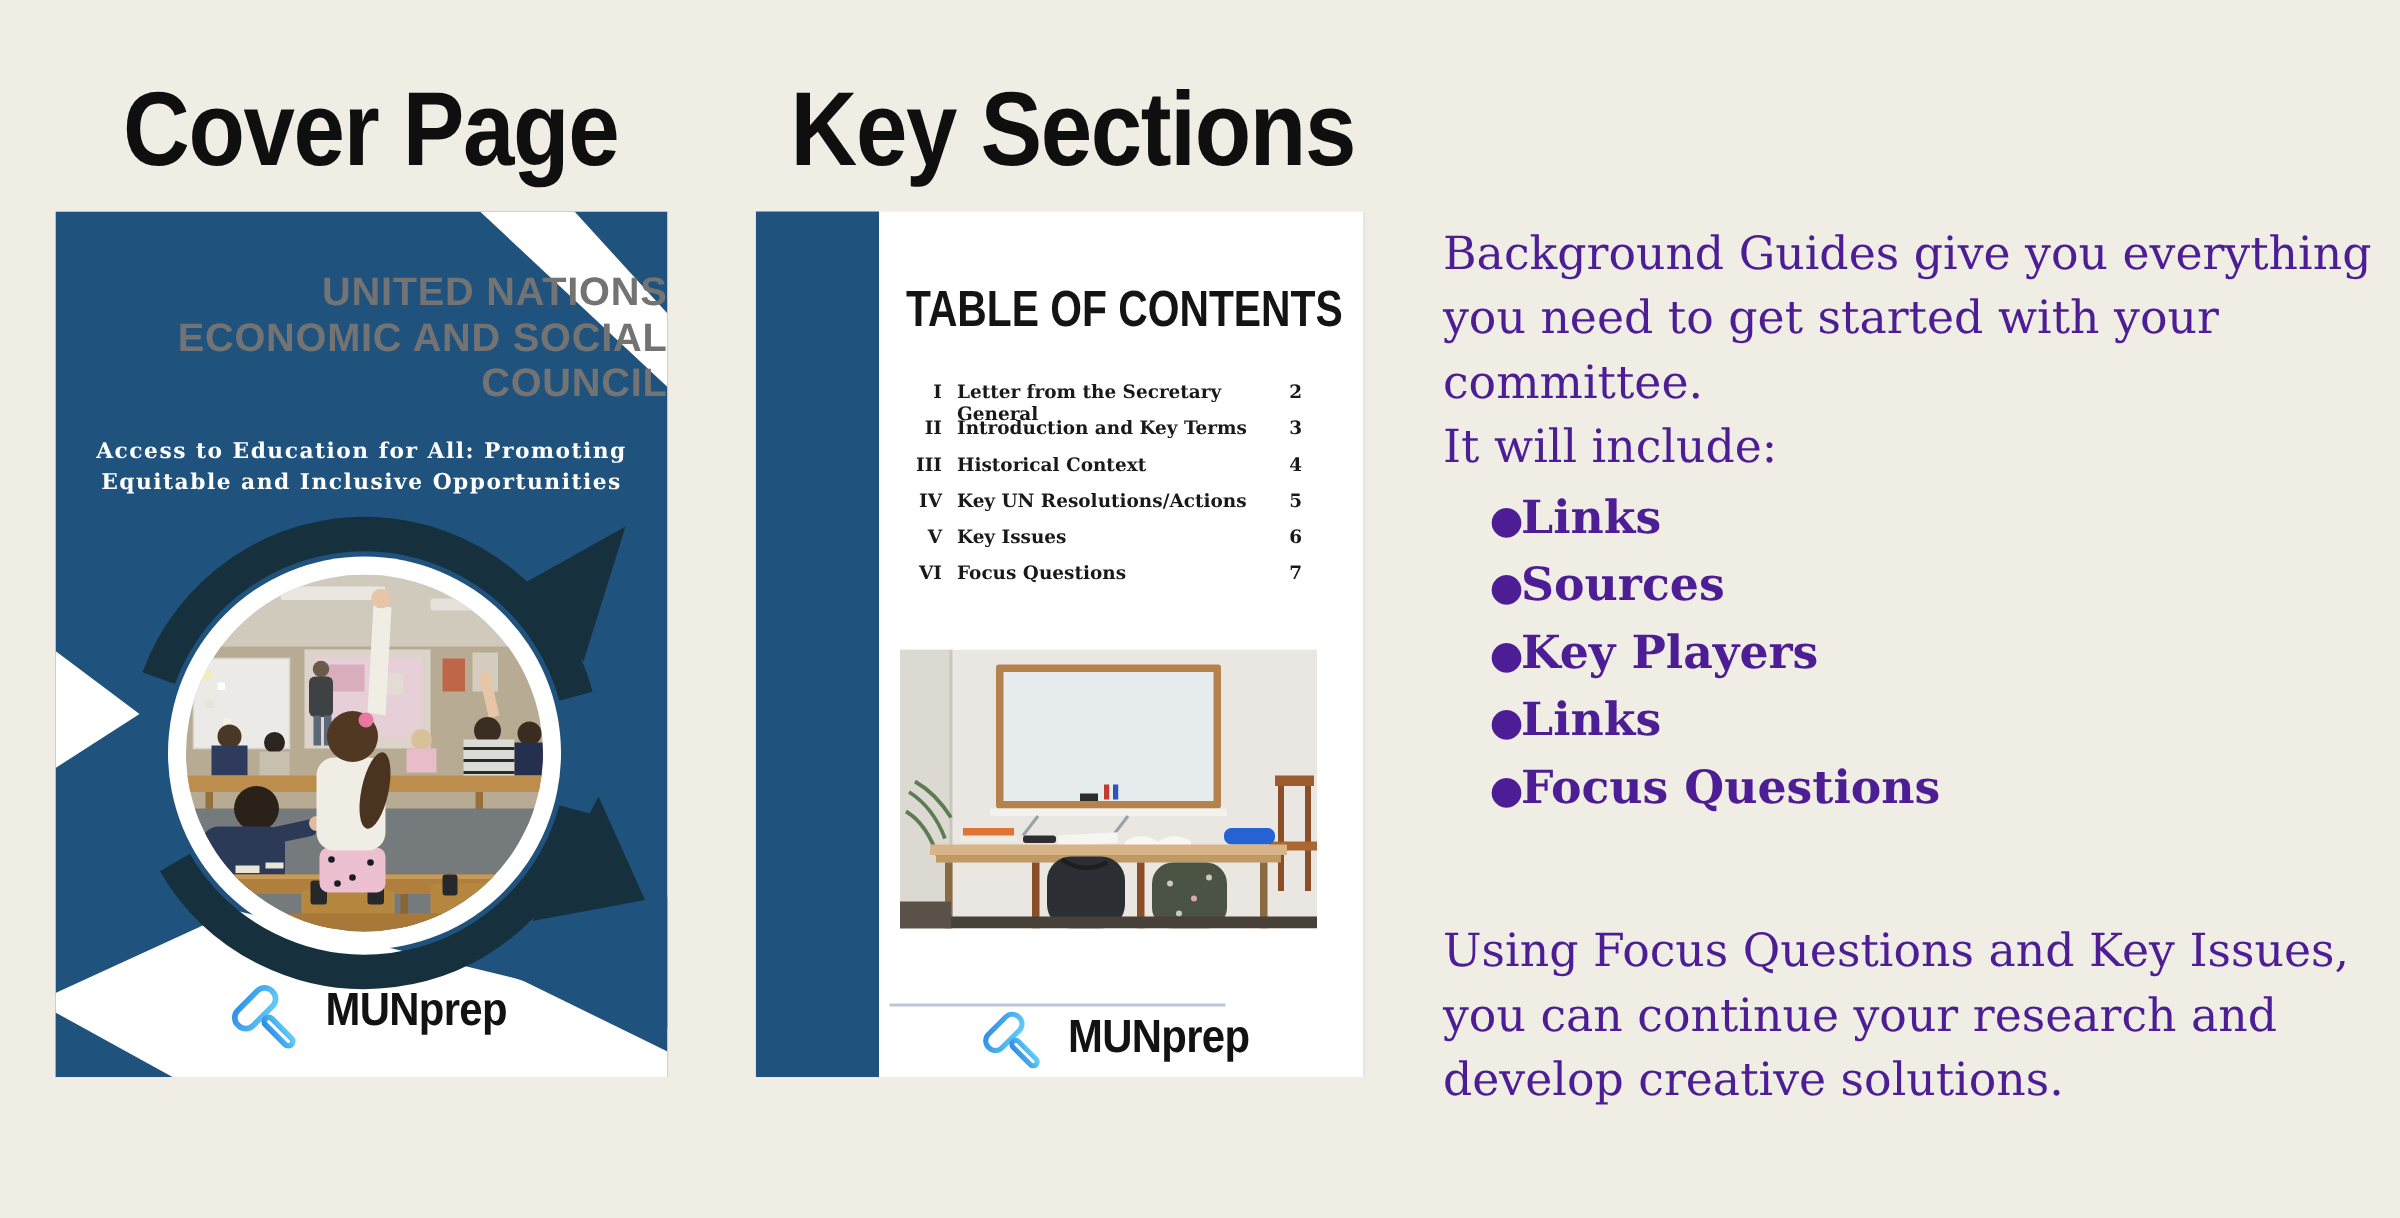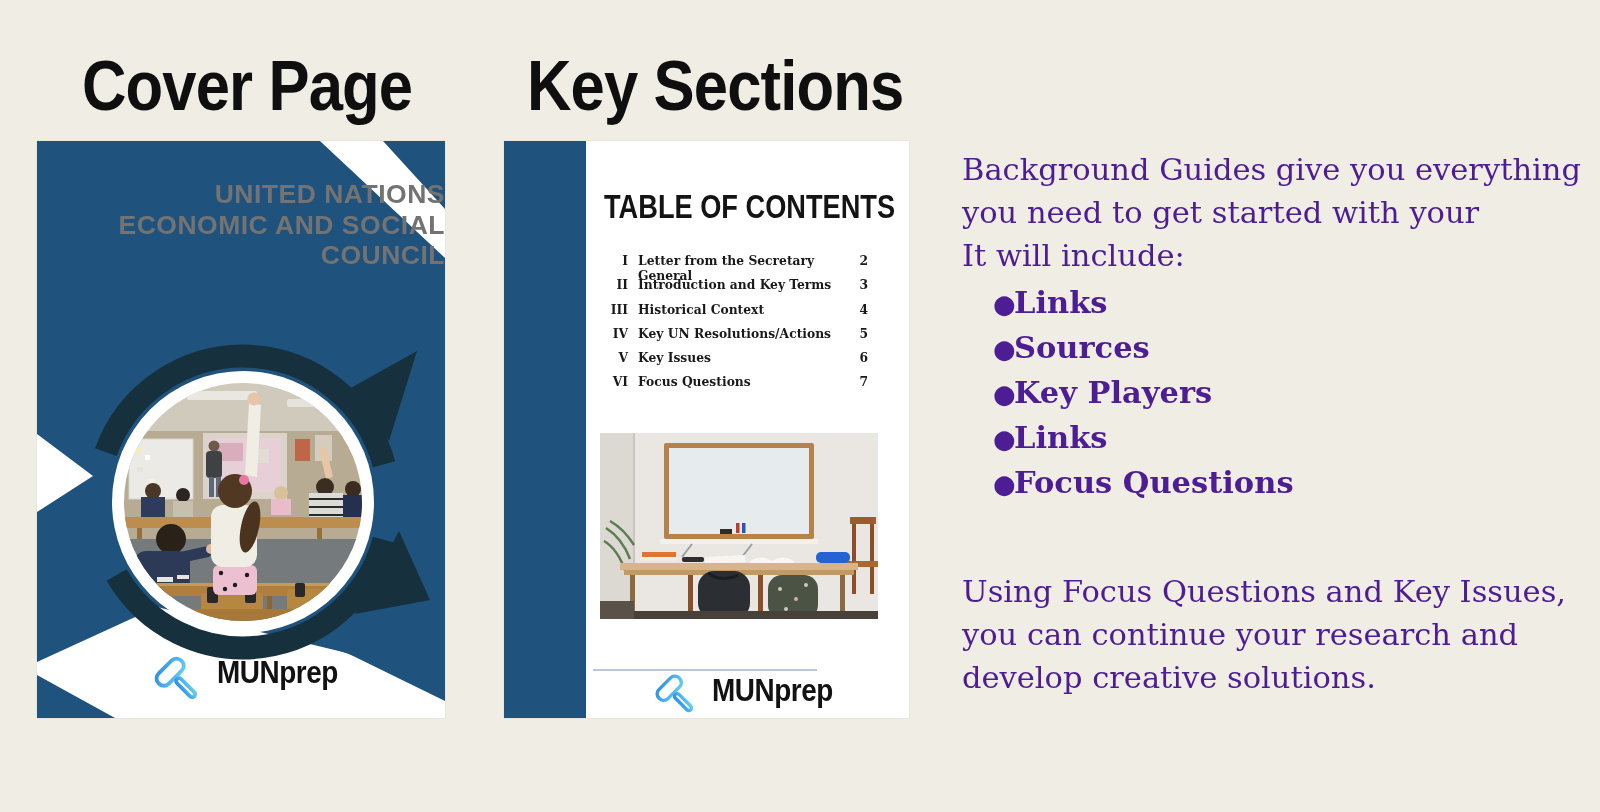--- a/index.html
+++ b/index.html
@@ -174,20 +174,25 @@
         <circle cx="207" cy="339" r="5" fill="#e878a2"></circle>
         <rect x="87" y="468" width="238" height="14" fill="#a87838"></rect>
       </g>
     </svg>
     <div class="cover-title">
 
     <div>UNITED NATIONS</div>
         <div>ECONOMIC AND SOCIAL</div>
         <div>COUNCIL</div>
       </div>
+    <div class="cover-subtitle">
+
+    <div>Access to Education for All: Promoting</div>
+        <div>Equitable and Inclusive Opportunities</div>
+      </div>
     <div class="logo-row">
       <svg width="54" height="54" viewBox="0 0 64 64">
           <use href="#gavel"></use>
         </svg>
       <span class="logo-text">MUNprep</span>
     </div>
   </section>
 
   <section class="tocpage">
     <div class="toc-stripe"></div>
@@ -284,20 +289,21 @@
         </svg>
       <span class="logo-text">MUNprep</span>
     </div>
   </section>
 
   <section class="desc">
     <div>
 
     <div class="line">Background Guides give you everything</div>
         <div class="line">you need to get started with your</div>
+        <div class="line">committee.</div>
         <div class="line">It will include:</div>
       </div>
     <ul>
 
         <li>
           <span class="dot">●</span>
           <span>Links</span>
         </li>
 
         <li>

